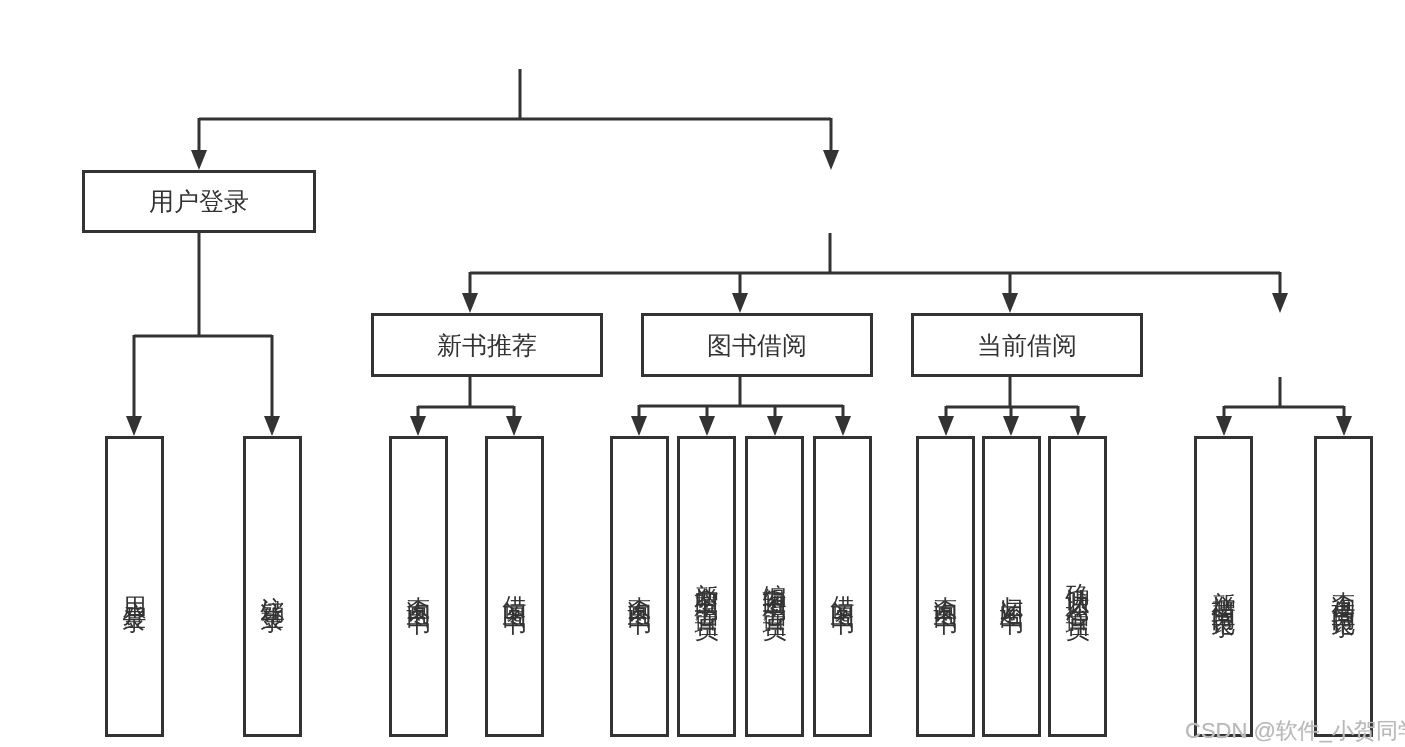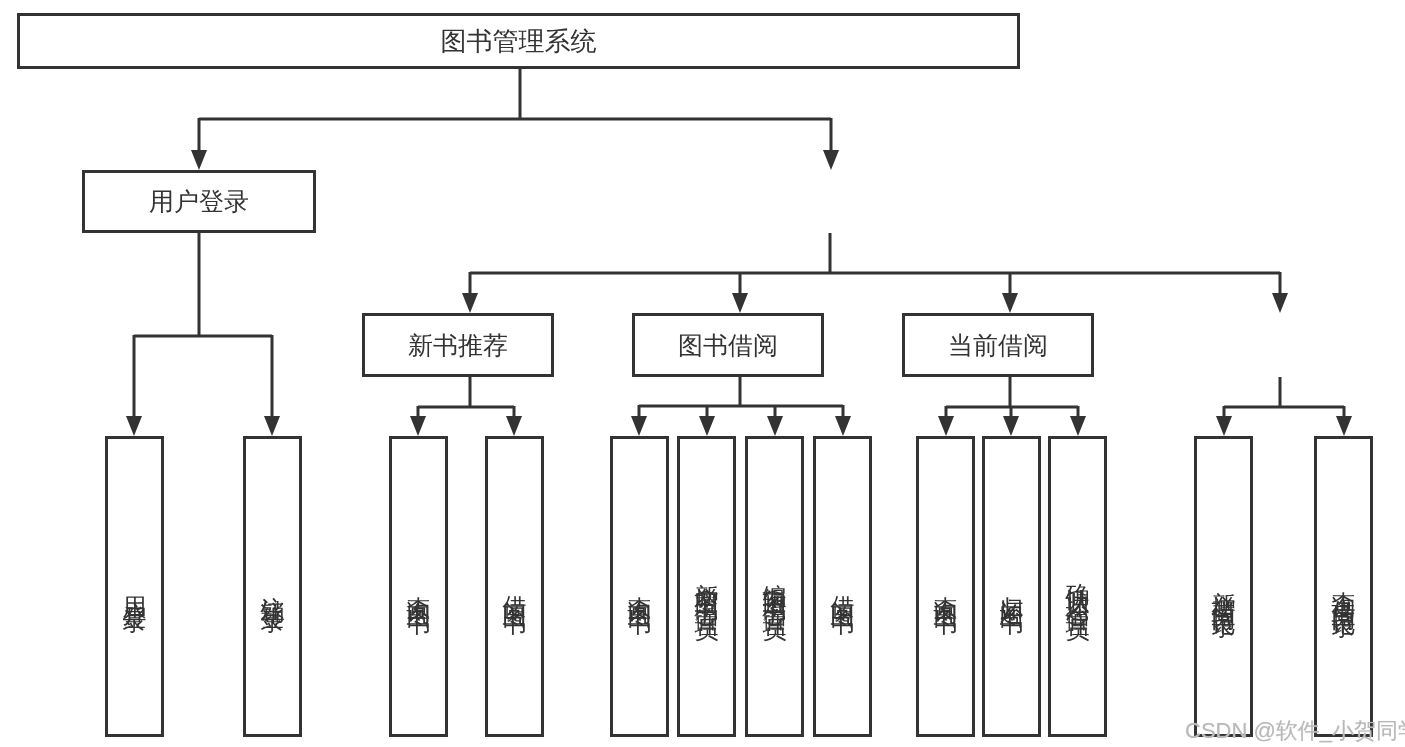--- a/index.html
+++ b/index.html
@@ -36,22 +36,23 @@
     width: 1003px; height: 56px;
     font-size: 26px;
   }
   .l2-box {
     top: 170px;
     width: 234px; height: 63px;
     font-size: 25px;
   }
   .l3-box {
     top: 313px;
-    width: 192px; height: 64px;
+    width: 232px; height: 64px;
     font-size: 25px;
+    margin-left: 9px;
   }
   .leaf {
     top: 436px;
     width: 59px; height: 301px;
   }
   .vtext {
     writing-mode: vertical-rl;
     text-orientation: mixed;
     font-size: 24px;
     letter-spacing: 5px;
@@ -98,23 +99,20 @@
       <polygon points="767,416 783,416 775,436"></polygon>
       <polygon points="835,416 851,416 843,436"></polygon>
       <polygon points="938,416 954,416 946,436"></polygon>
       <polygon points="1003,416 1019,416 1011,436"></polygon>
       <polygon points="1070,416 1086,416 1078,436"></polygon>
       <polygon points="1216,416 1232,416 1224,436"></polygon>
       <polygon points="1336,416 1352,416 1344,436"></polygon>
     </g>
   </svg>
 
-  <div class="box root-box">
-    <span>图书管理系统</span>
-  </div>
 
   <div class="box l2-box" style="left:82px">
     <span>用户登录</span>
   </div>
 
   <div class="box l3-box" style="left:362px">
     <span>新书推荐</span>
   </div>
   <div class="box l3-box" style="left:902px">
     <span>当前借阅</span>

